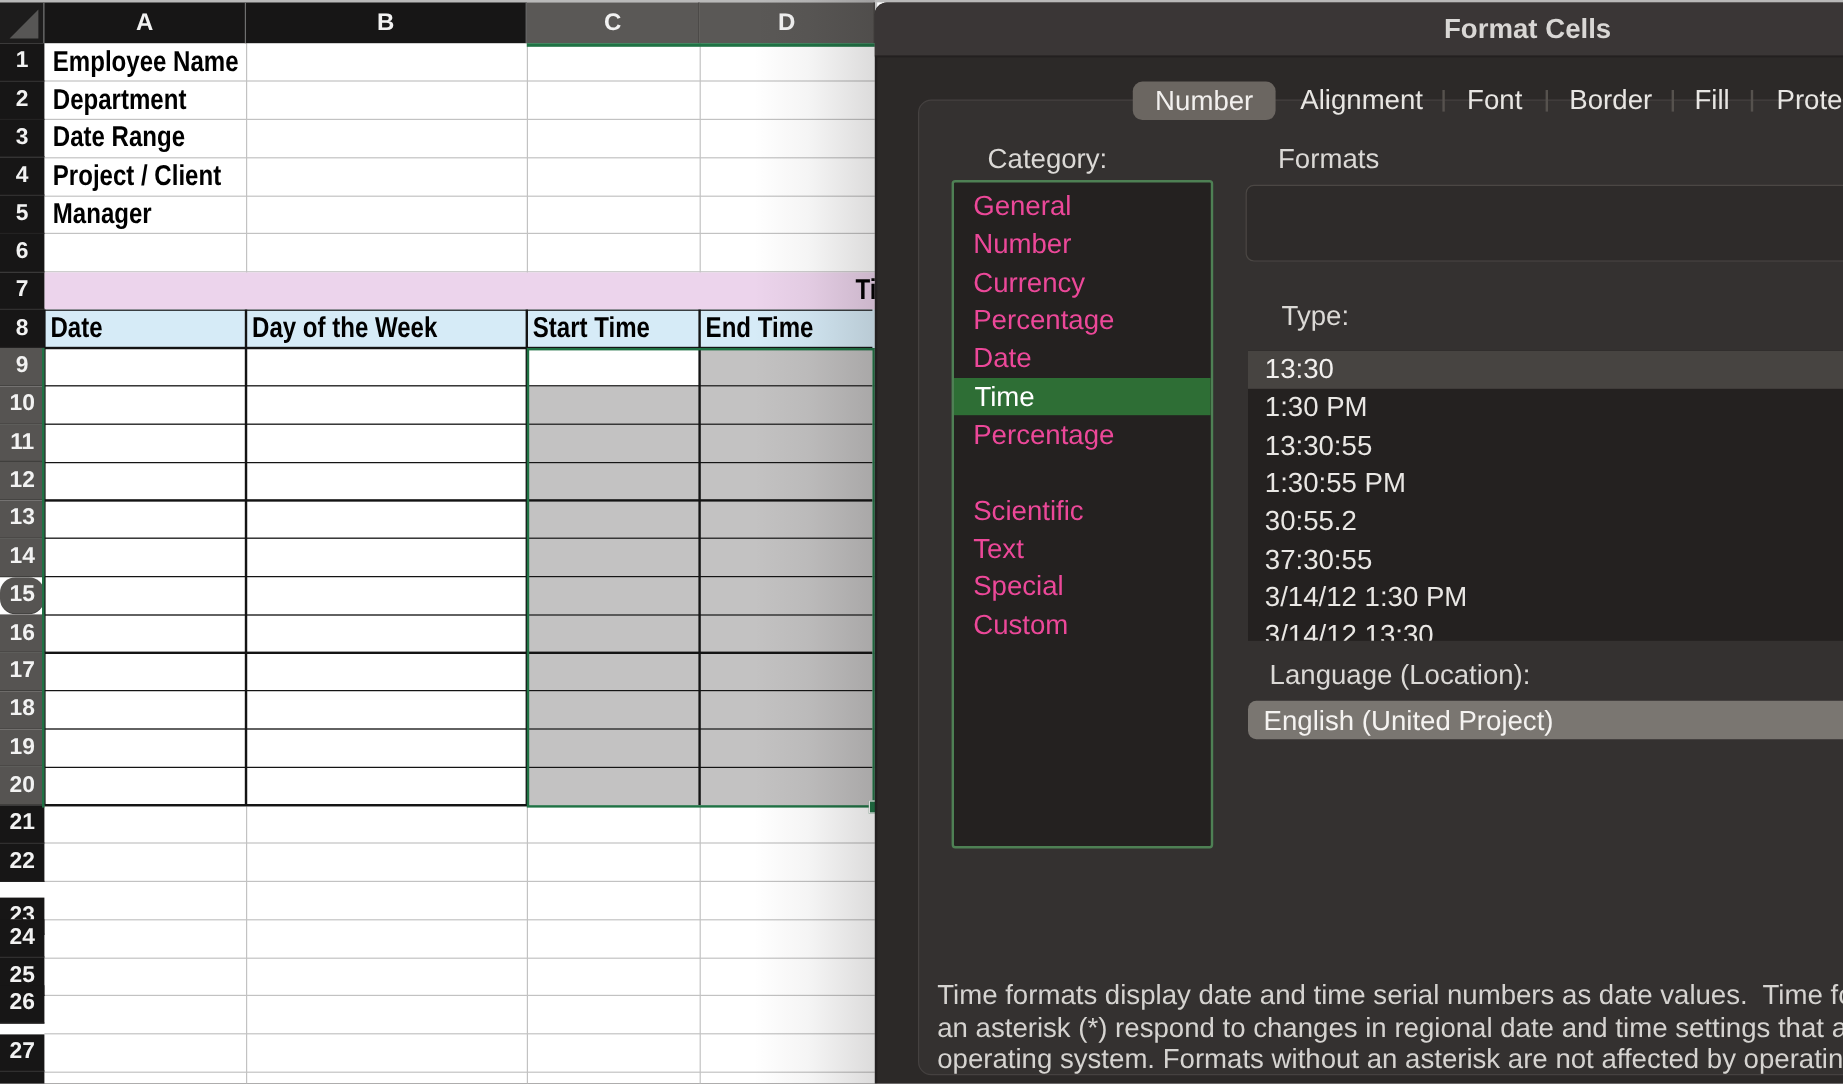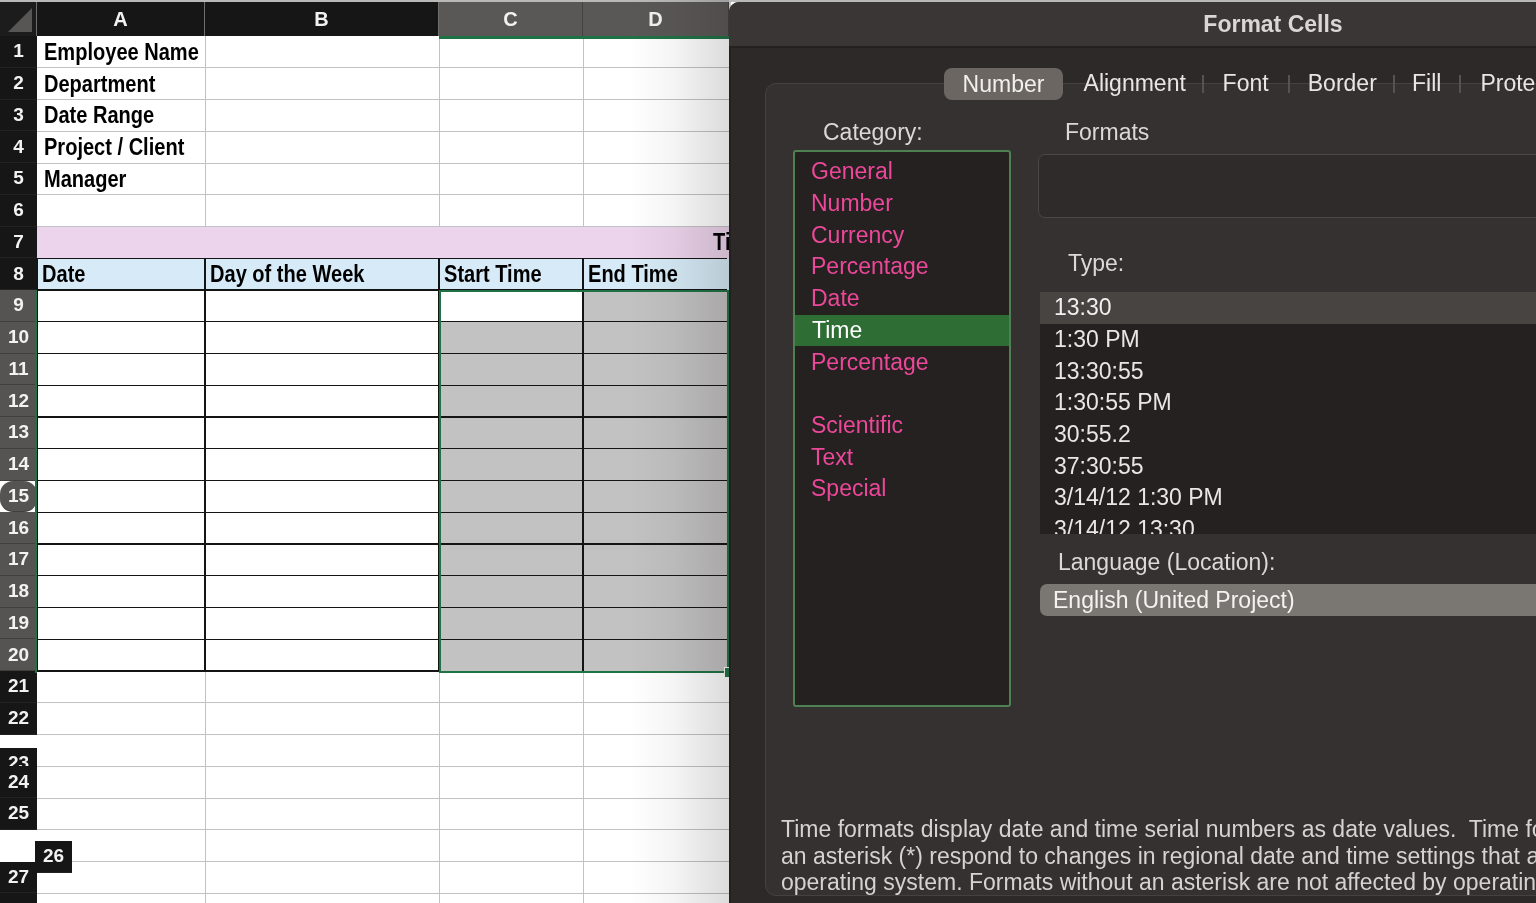--- a/index.html
+++ b/index.html
@@ -171,21 +171,21 @@
       <div class="rowheader sel abs" style="top: 512.25px; height: 31.75px;">16</div>
       <div class="rowheader sel abs" style="top: 544px; height: 31.75px;">17</div>
       <div class="rowheader sel abs" style="top: 575.75px; height: 31.75px;">18</div>
       <div class="rowheader sel abs" style="top: 607.5px; height: 31.75px;">19</div>
       <div class="rowheader sel abs" style="top: 639.25px; height: 31.75px;">20</div>
       <div class="rowheader abs" style="top: 671px; height: 31.75px;">21</div>
       <div class="rowheader abs" style="top: 702.75px; height: 31.75px;">22</div>
       <div class="rowheader abs" style="top: 734.5px; height: 31.75px; margin-top: 13px;">23</div>
       <div class="rowheader abs" style="top: 766.25px; height: 31.75px;">24</div>
       <div class="rowheader abs" style="top: 798px; height: 31.75px;">25</div>
-      <div class="rowheader abs" style="top: 841px; height: 31.75px; margin-left: 35px;">26</div>
+      <div class="rowheader abs" style="top: 821px; height: 31.75px;">26</div>
       <div class="rowheader abs" style="top: 861.5px; height: 31.75px;">27</div>
       <div class="rowheader abs" style="top: 893.25px; height: 31.75px;"></div>
       <div class="abs" style="left: 34.5px; top: 290px; width: 2.5px; height: 383px; background: rgb(31, 114, 68);"></div>
     </div>
   <div class="shadowoverlay abs" style="left:628px;top:0;width:101px;height:903px;"></div>
 </div>
 
 <div id="dialog" class="abs">
   <div class="abs" style="left:0;top:0;width:2px;height:940px;background:rgba(8,6,6,0.25);"></div>
   <div id="titlebar" class="abs">
@@ -210,20 +210,21 @@
       <div class="catitem abs" style="top: 4px; height: 31.7px;">General</div>
       <div class="catitem abs" style="top: 35.7px; height: 31.7px;">Number</div>
       <div class="catitem abs" style="top: 67.4px; height: 31.7px;">Currency</div>
       <div class="catitem abs" style="top: 99.1px; height: 31.7px;">Percentage</div>
       <div class="catitem abs" style="top: 130.8px; height: 31.7px;">Date</div>
       <div class="catitem sel abs" style="top: 162.5px; height: 31.7px; padding-left: 17px;">Time</div>
       <div class="catitem abs" style="top: 194.2px; height: 31.7px;">Percentage</div>
       <div class="catitem abs" style="top: 257.6px; height: 31.7px;">Scientific</div>
       <div class="catitem abs" style="top: 289.3px; height: 31.7px;">Text</div>
       <div class="catitem abs" style="top: 321px; height: 31.7px;">Special</div>
+      <div class="catitem abs" style="top: 352.7px; height: 31.7px;">Custom</div>
     </div>
 
   <div class="dlabel abs" style="left:308px;top:117px;">Formats</div>
   <div id="samplebox" class="abs" style="left:309px;top:152px;width:671px;height:64px;">
     <span></span>
   </div>
 
   <div class="dlabel abs" style="left:311px;top:248px;">Type:</div>
   <div id="typelist" class="abs" style="left:311px;top:290px;width:669px;height:242px;">
       <div class="typeitem sel abs" style="top: 0px; height: 31.65px;">13:30</div>

